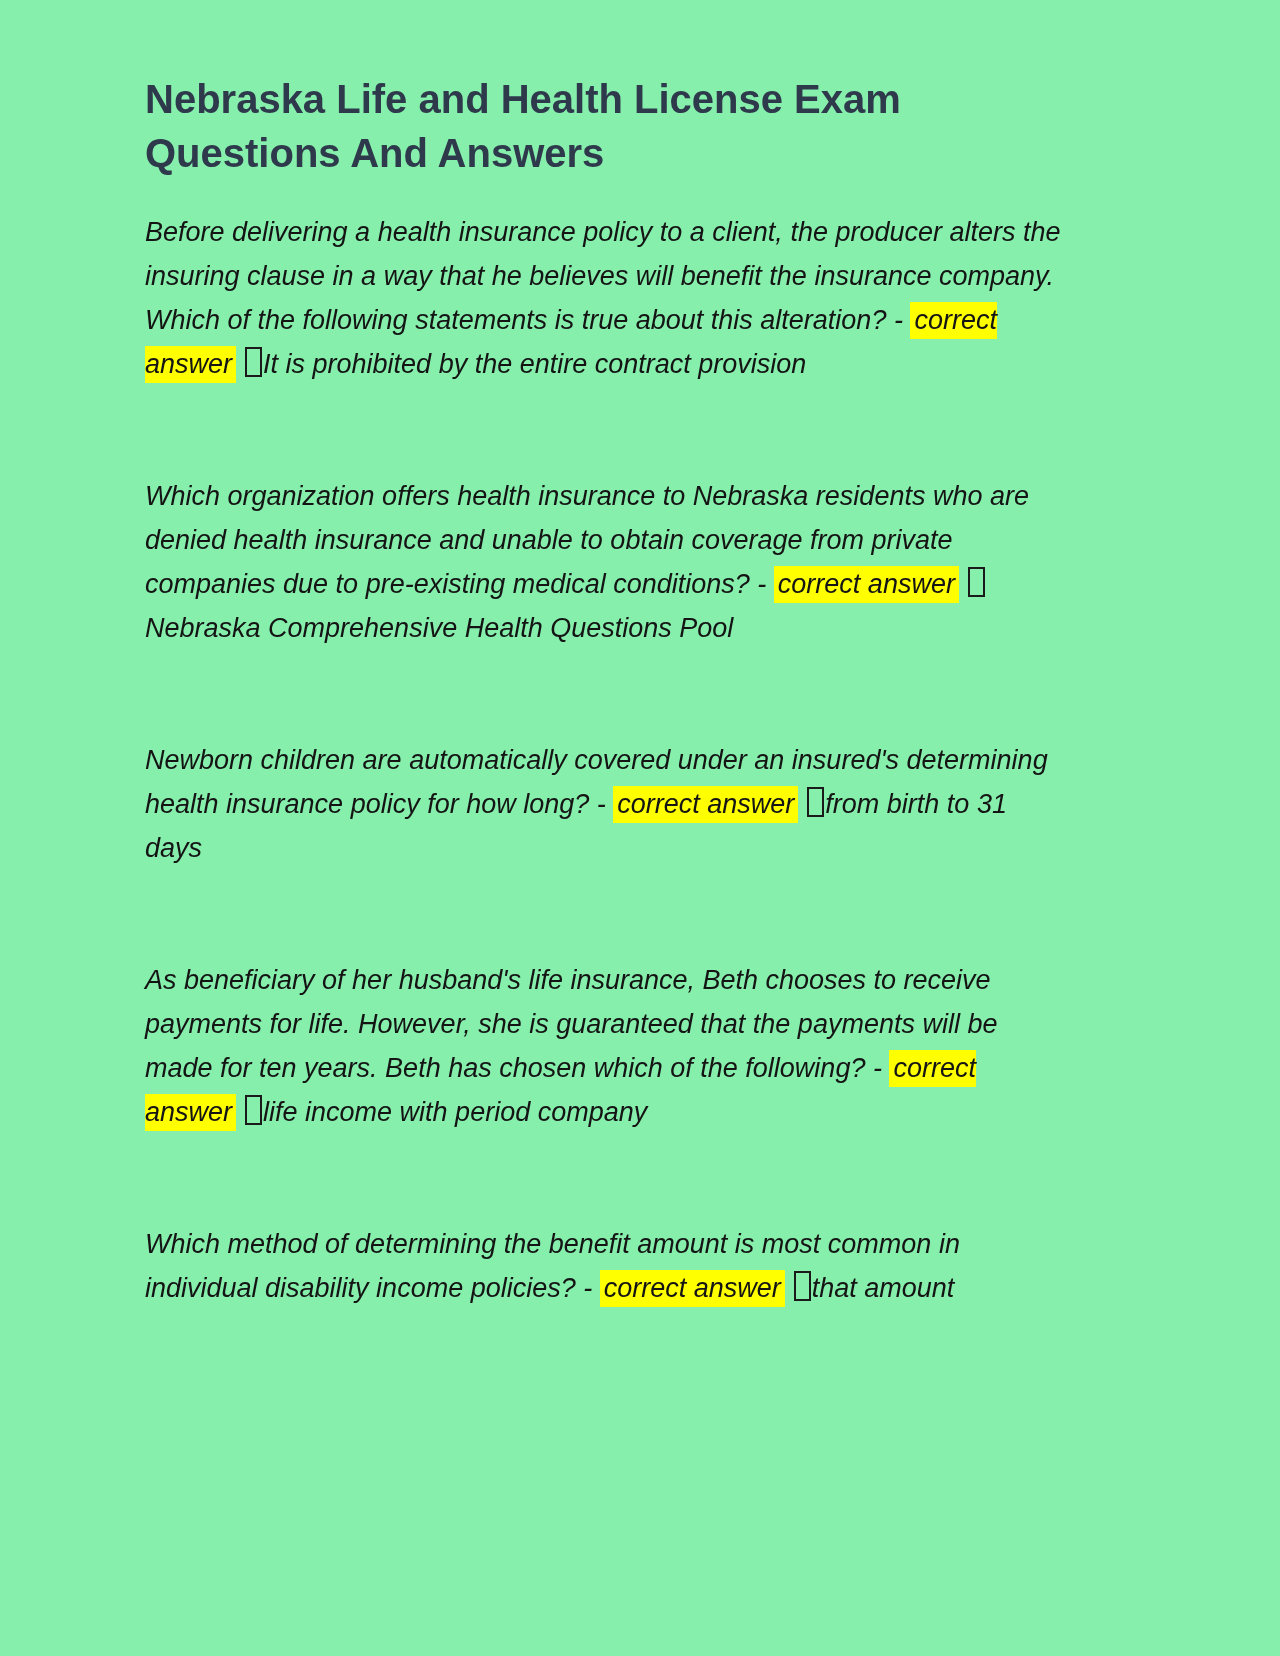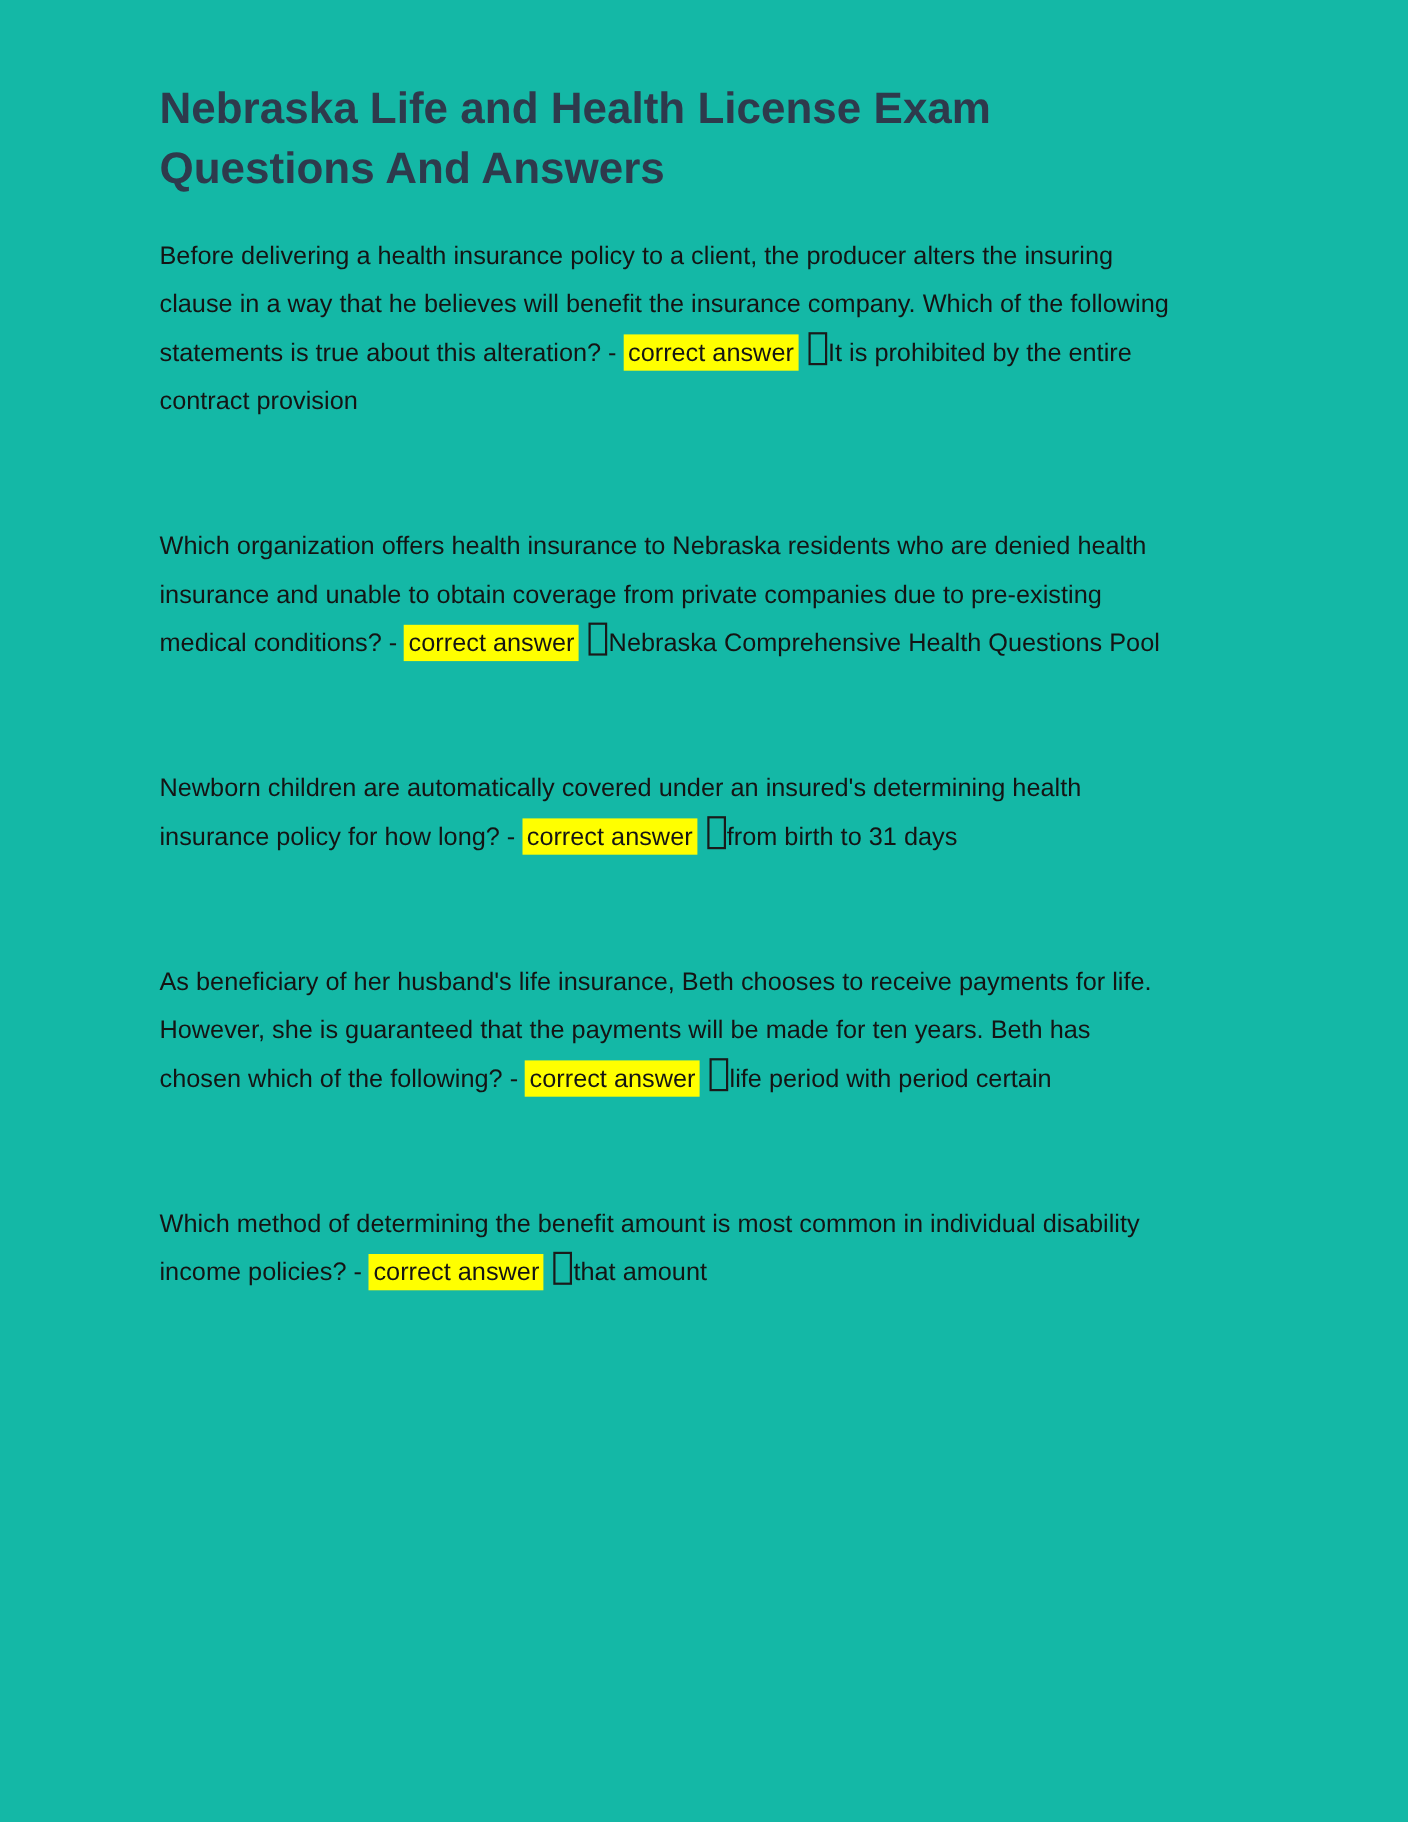--- a/index.html
+++ b/index.html
@@ -11,38 +11,39 @@
     width: 1280px;
     min-height: 1656px;
     font-family: "Liberation Sans", "DejaVu Sans", sans-serif;
     -webkit-font-smoothing: antialiased;
   }
   .page {
     box-sizing: border-box;
     width: 1280px;
     min-height: 1656px;
     padding: 72px 145px 40px 145px;
-    background: #14b8a6;
+    background: #86efac;
   }
   h1.doc-title {
     margin: 0 0 30px 0;
     max-width: 950px;
     font-size: 40px;
     line-height: 54px;
     font-weight: 700;
     color: #2e3a4c;
     letter-spacing: 0;
   }
   p.qa {
     margin: 0 0 88px 0;
     max-width: 920px;
-    font-size: 23px;
+    font-size: 27px;
     line-height: 44px;
     color: #141414;
     font-weight: 400;
+    font-style: italic;
   }
   p.qa:last-child {
     margin-bottom: 0;
   }
   mark.hl {
     background: #ffff00;
     color: #141414;
     padding: 3px 4px 4px 4px;
   }
   .tofu {
@@ -70,20 +71,20 @@
 
   <p class="qa">
     <span>Which organization offers health insurance to Nebraska residents who are denied health insurance and unable to obtain coverage from private companies due to pre-existing medical conditions? - </span><mark class="hl">correct answer</mark><span class="tofu"></span><span>Nebraska Comprehensive Health Questions Pool</span>
   </p>
 
   <p class="qa">
     <span>Newborn children are automatically covered under an insured's determining health insurance policy for how long? - </span><mark class="hl">correct answer</mark><span class="tofu"></span><span>from birth to 31 days</span>
   </p>
 
   <p class="qa">
-    <span>As beneficiary of her husband's life insurance, Beth chooses to receive payments for life. However, she is guaranteed that the payments will be made for ten years. Beth has chosen which of the following? - </span><mark class="hl">correct answer</mark><span class="tofu"></span><span>life period with period certain</span>
+    <span>As beneficiary of her husband's life insurance, Beth chooses to receive payments for life. However, she is guaranteed that the payments will be made for ten years. Beth has chosen which of the following? - </span><mark class="hl">correct answer</mark><span class="tofu"></span><span>life income with period company</span>
   </p>
 
   <p class="qa">
     <span>Which method of determining the benefit amount is most common in individual disability income policies? - </span><mark class="hl">correct answer</mark><span class="tofu"></span><span>that amount</span>
   </p>
 
 </main>
 
 </body></html>

